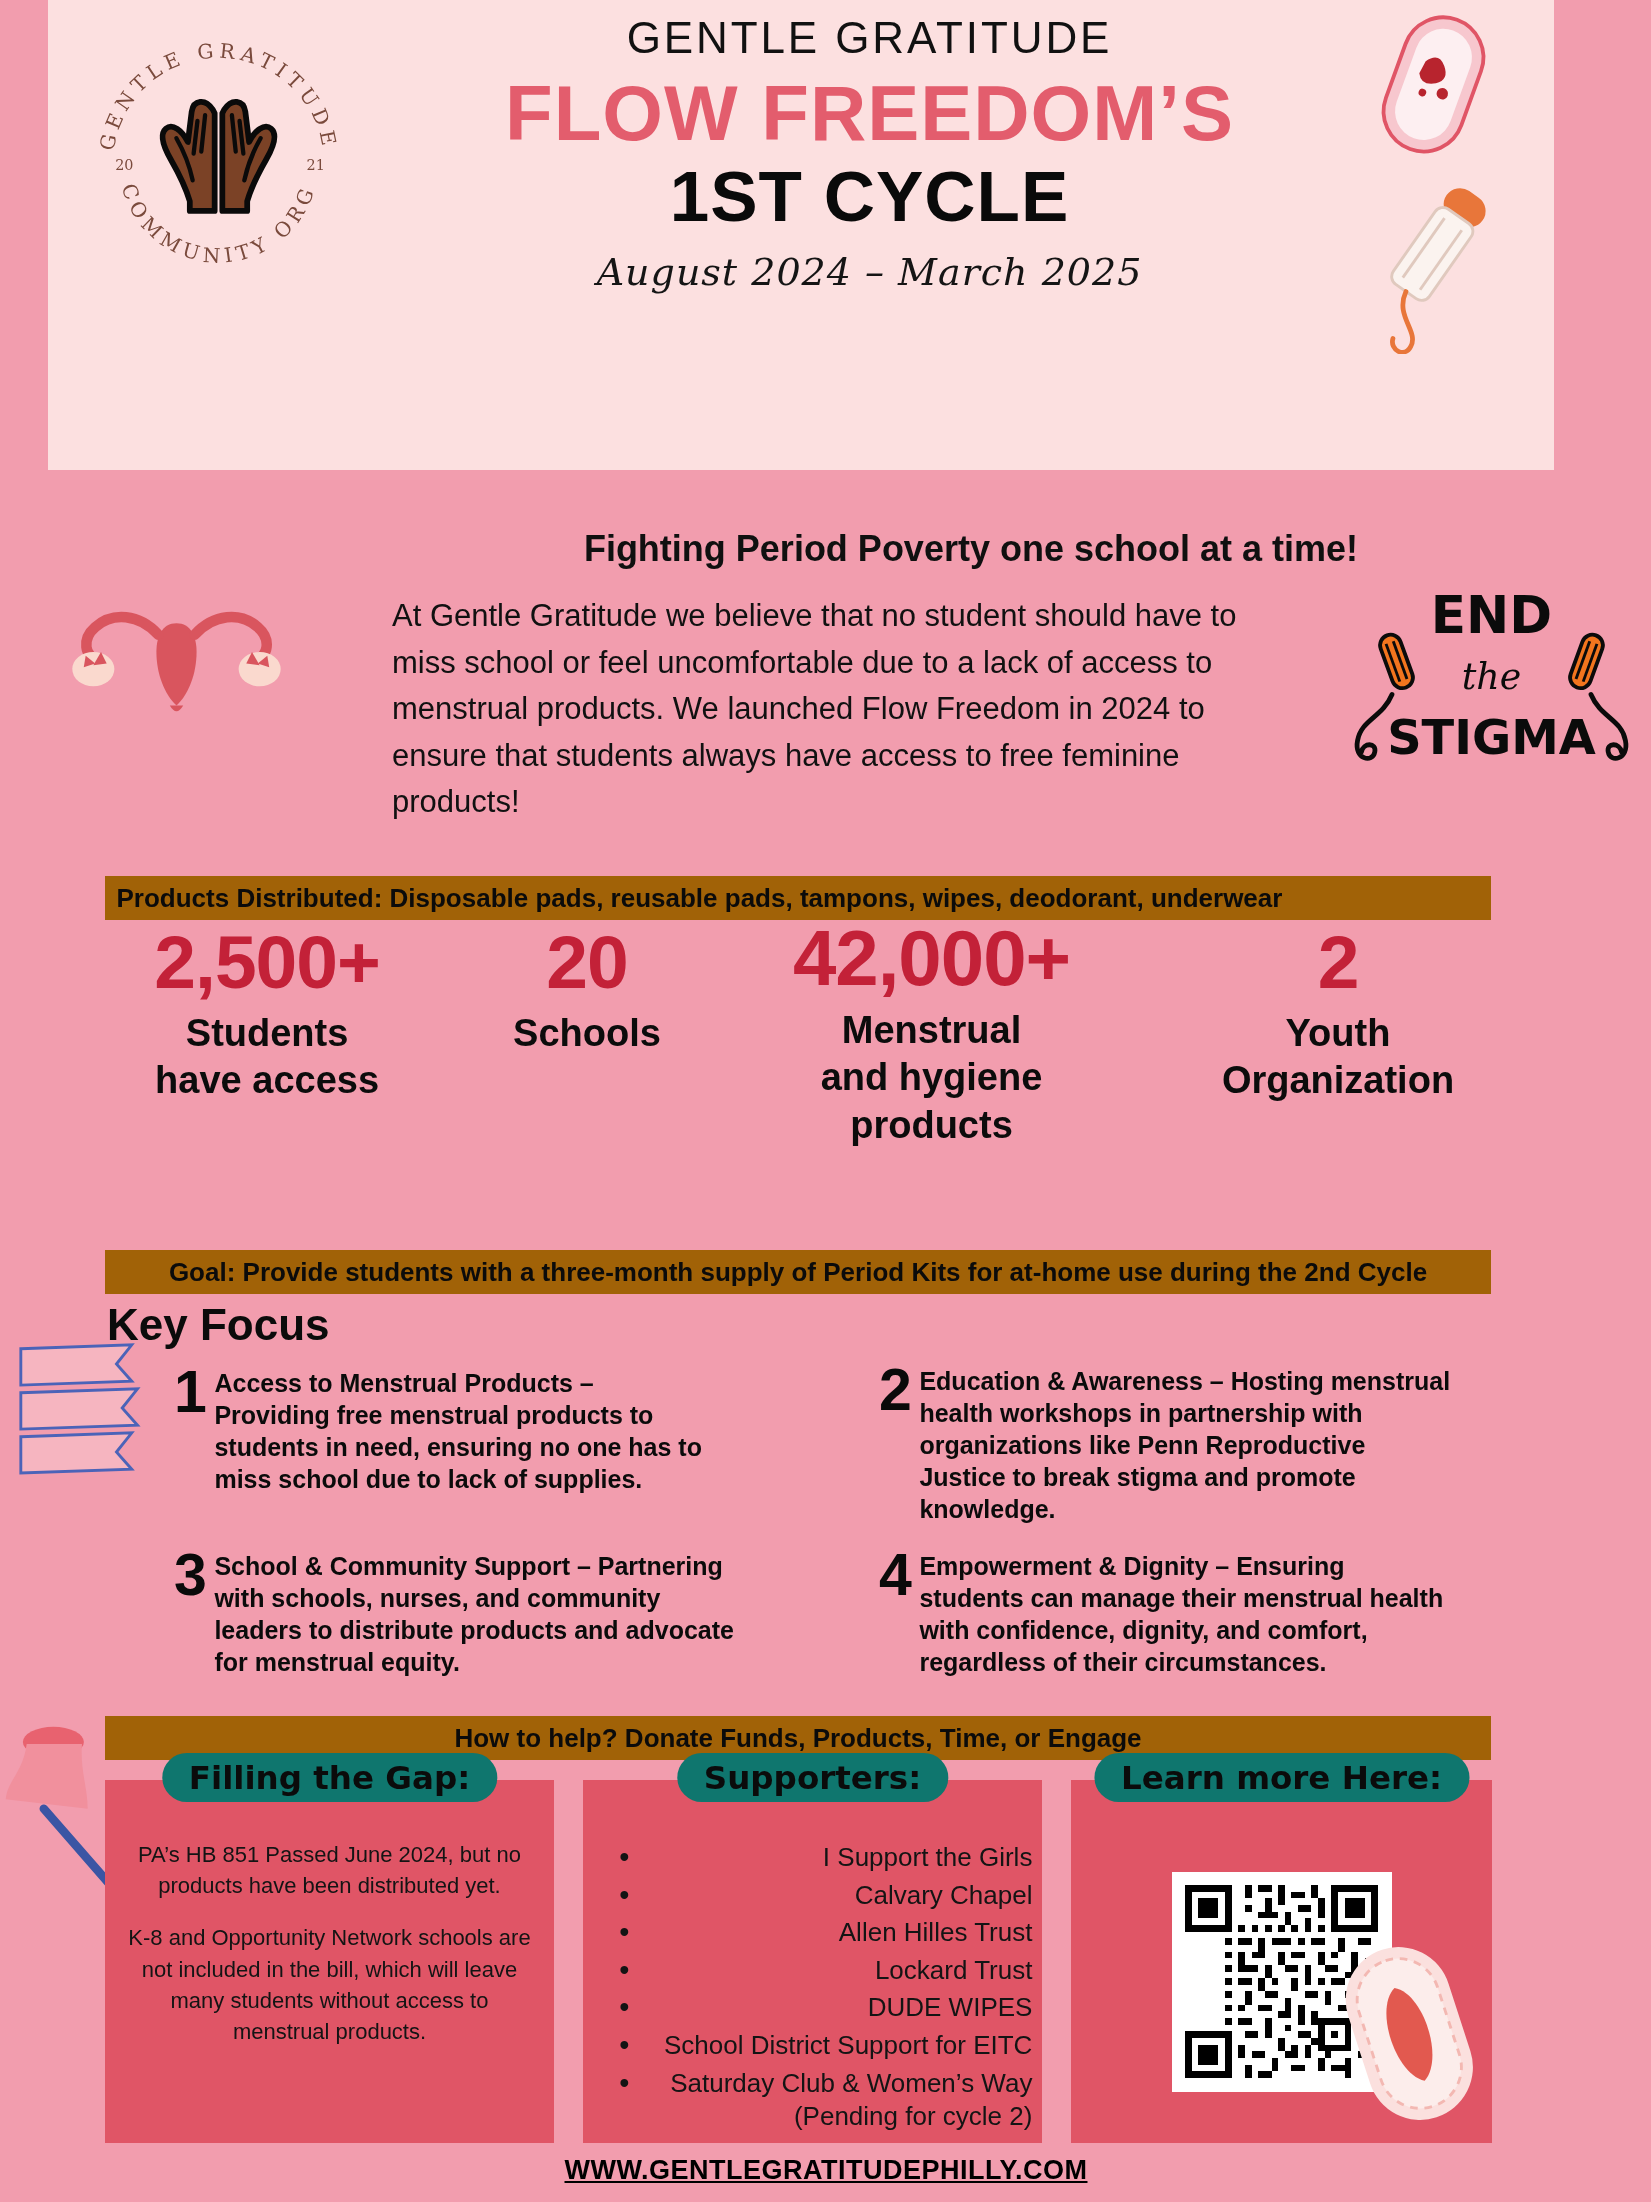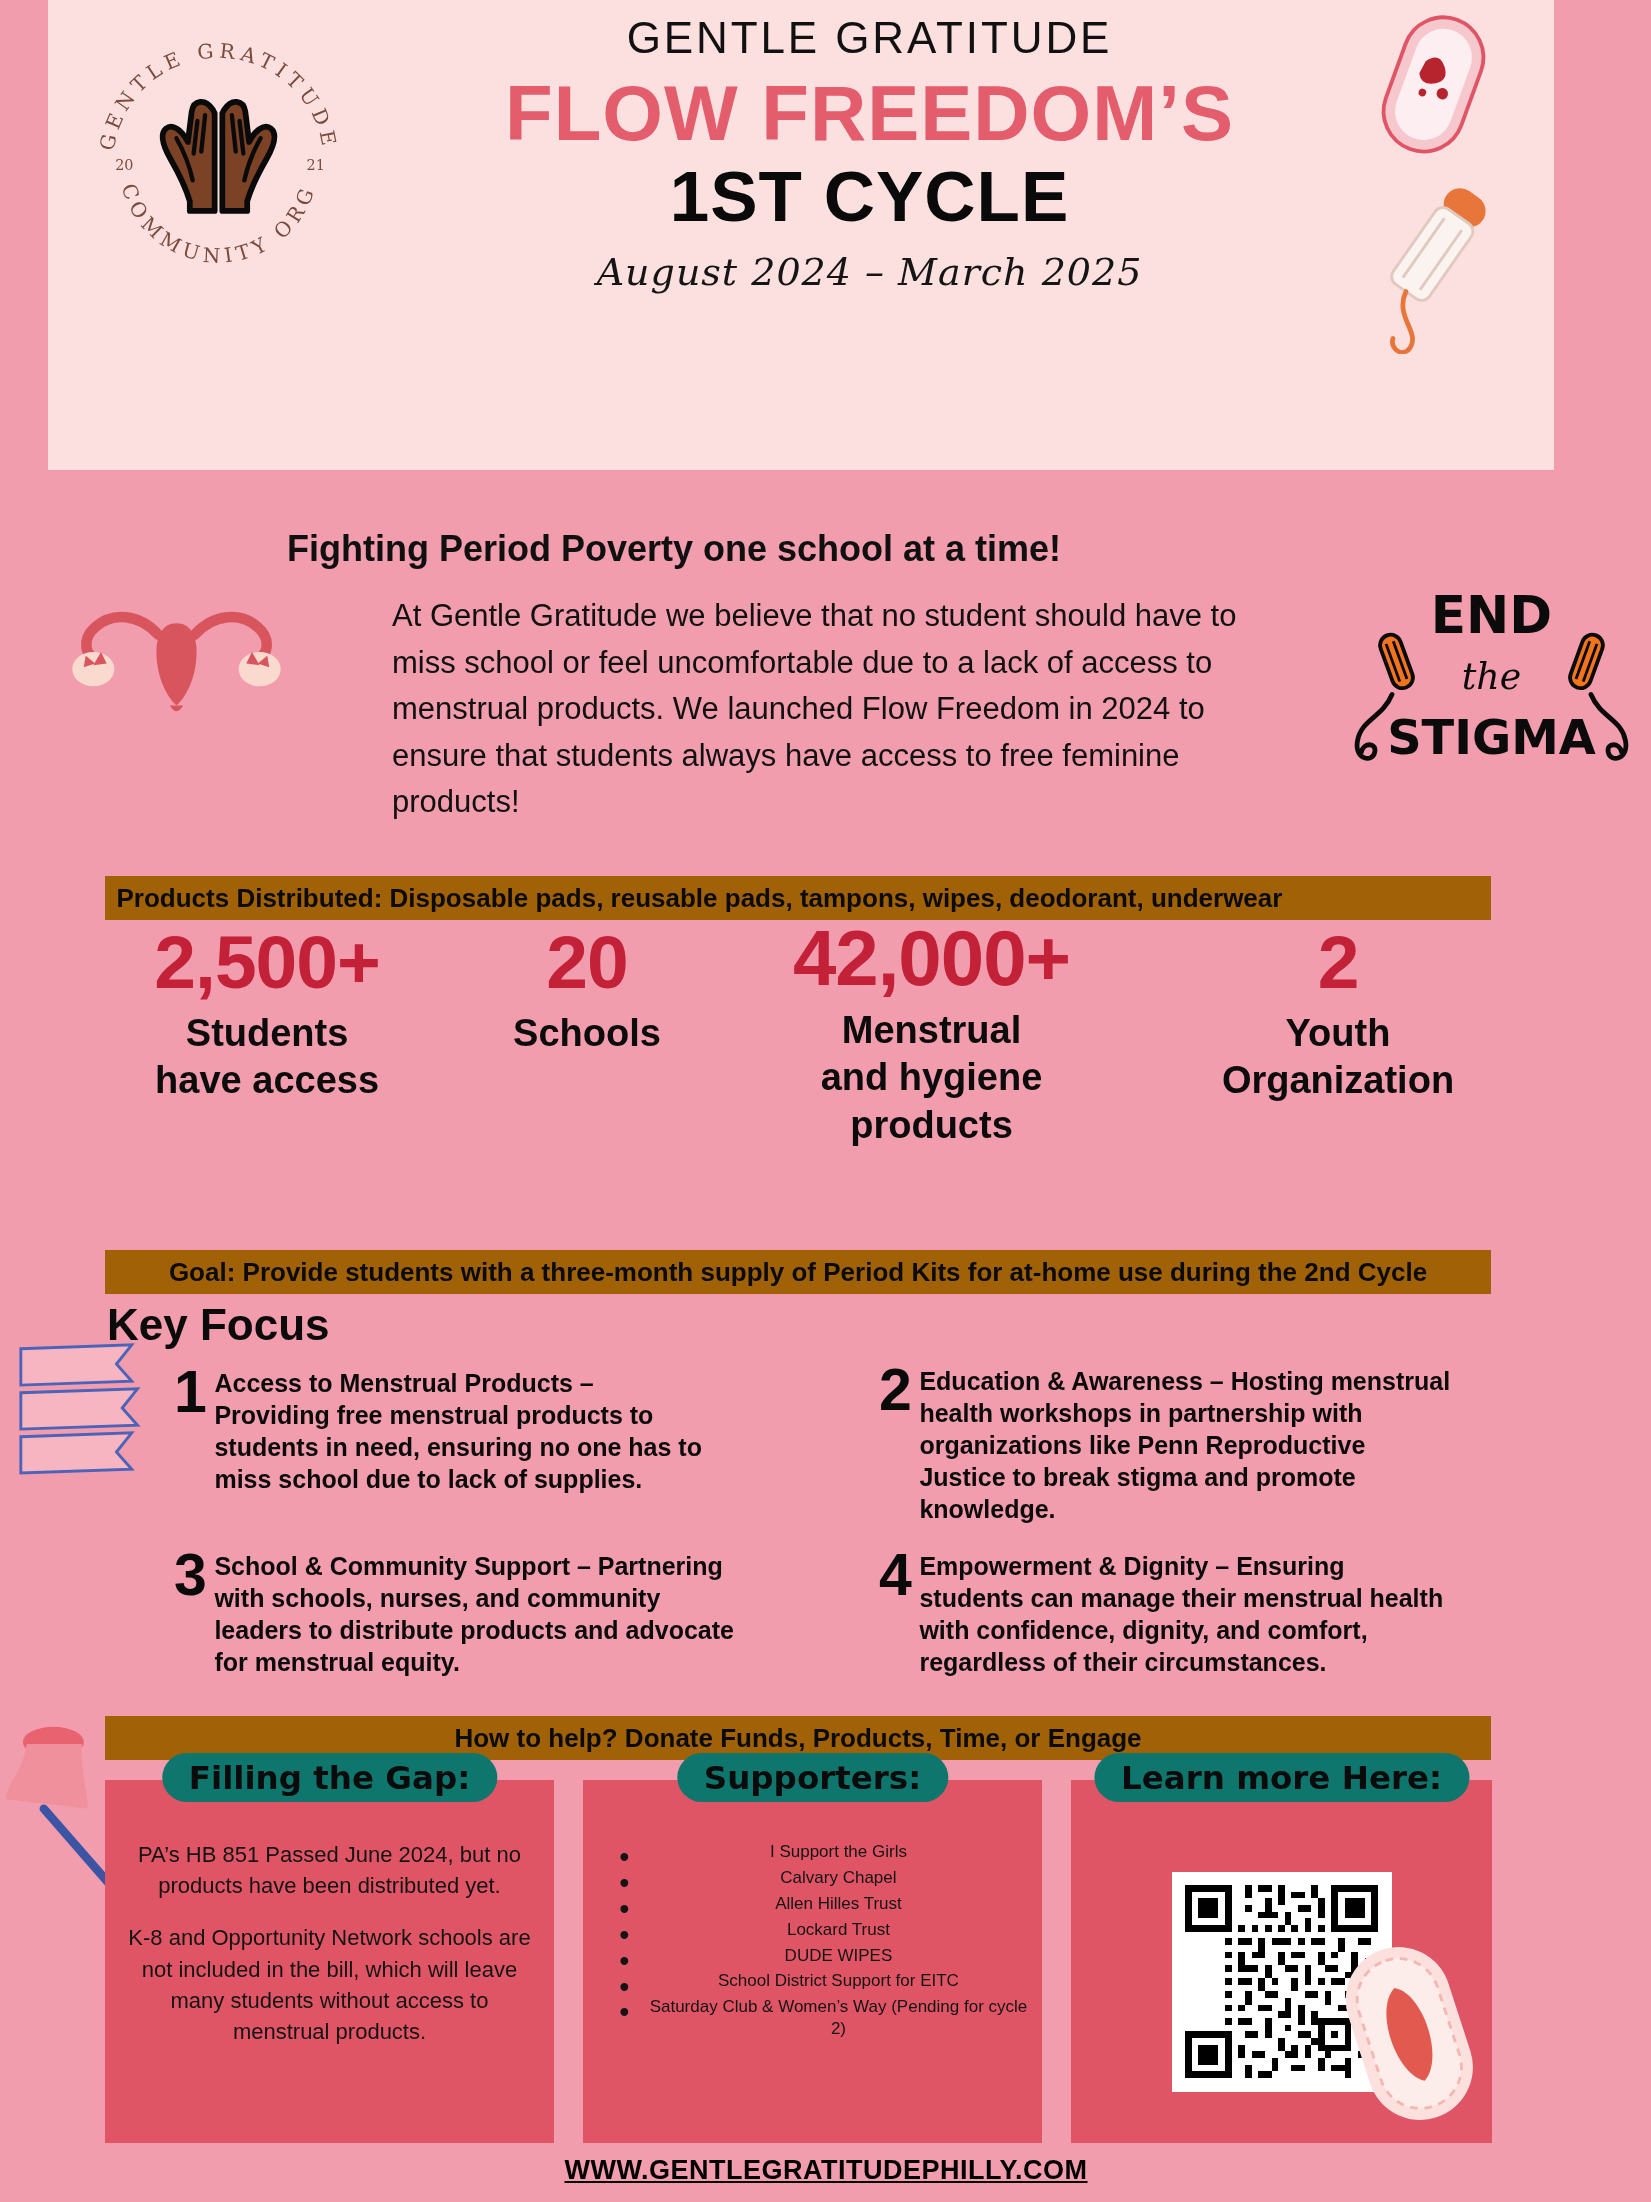--- a/index.html
+++ b/index.html
@@ -39,21 +39,21 @@
   .date-range {
     font-family: "DejaVu Serif", serif; font-style: italic;
     font-size: 38px; color: #151515; margin-top: 13.4px; letter-spacing: 1px;
   }
 
   .pad-deco { position: absolute; right: 25px; top: 7.6px; width: 191px; height: 153px; }
   .tampon-deco { position: absolute; right: 15.3px; top: 163px; width: 220px; height: 191px; }
 
   
   .intro-heading {
-    position: absolute; left: 287px; top: 528px; width: 1071px; text-align: left;
+    position: absolute; left: 287px; top: 528px; width: 1071px; text-align: right;
     font-size: 36px; font-weight: 800; color: #101010;
   }
   .intro-body {
     position: absolute; left: 392px; top: 593px; width: 860px;
     font-size: 31px; line-height: 1.50; color: #111;
   }
   .uterus-deco { position: absolute; left: 57px; top: 585px; width: 239px; height: 143px; }
   .stigma-deco { position: absolute; right: 17px; top: 574px; width: 287px; height: 201px; }
 
   
@@ -120,22 +120,22 @@
     color: #0B0B0B; white-space: nowrap;
   }
   .card-body {
     padding: 59px 23px 13.4px 23px; text-align: center;
     font-size: 22px; line-height: 1.42; color: #141414;
   }
   .card-body p { margin-bottom: 21px; }
   .card-body p:last-child { margin-bottom: 0; }
 
   .supp-list {
-    padding: 61px 9.6px 9.6px 32.5px; text-align: center;
-    font-size: 17px; line-height: 1.30; color: #141414; list-style: none;
+    padding: 61px 9.6px 9.6px 32.5px; text-align: right;
+    font-size: 26px; line-height: 1.30; color: #141414; list-style: none;
   }
   .supp-list li { position: relative; padding-left: 29px; margin-bottom: 3.8px; }
   .supp-list li::before {
     content: "\2022"; position: absolute; left: 3.8px; top: -1.9px; font-size: 29px;
   }
 
   .qr-wrap {
     position: absolute; left: 50%; top: 92px; transform: translateX(-50%);
     background: #fff; padding: 13.4px; width: 220px; height: 220px;
   }

